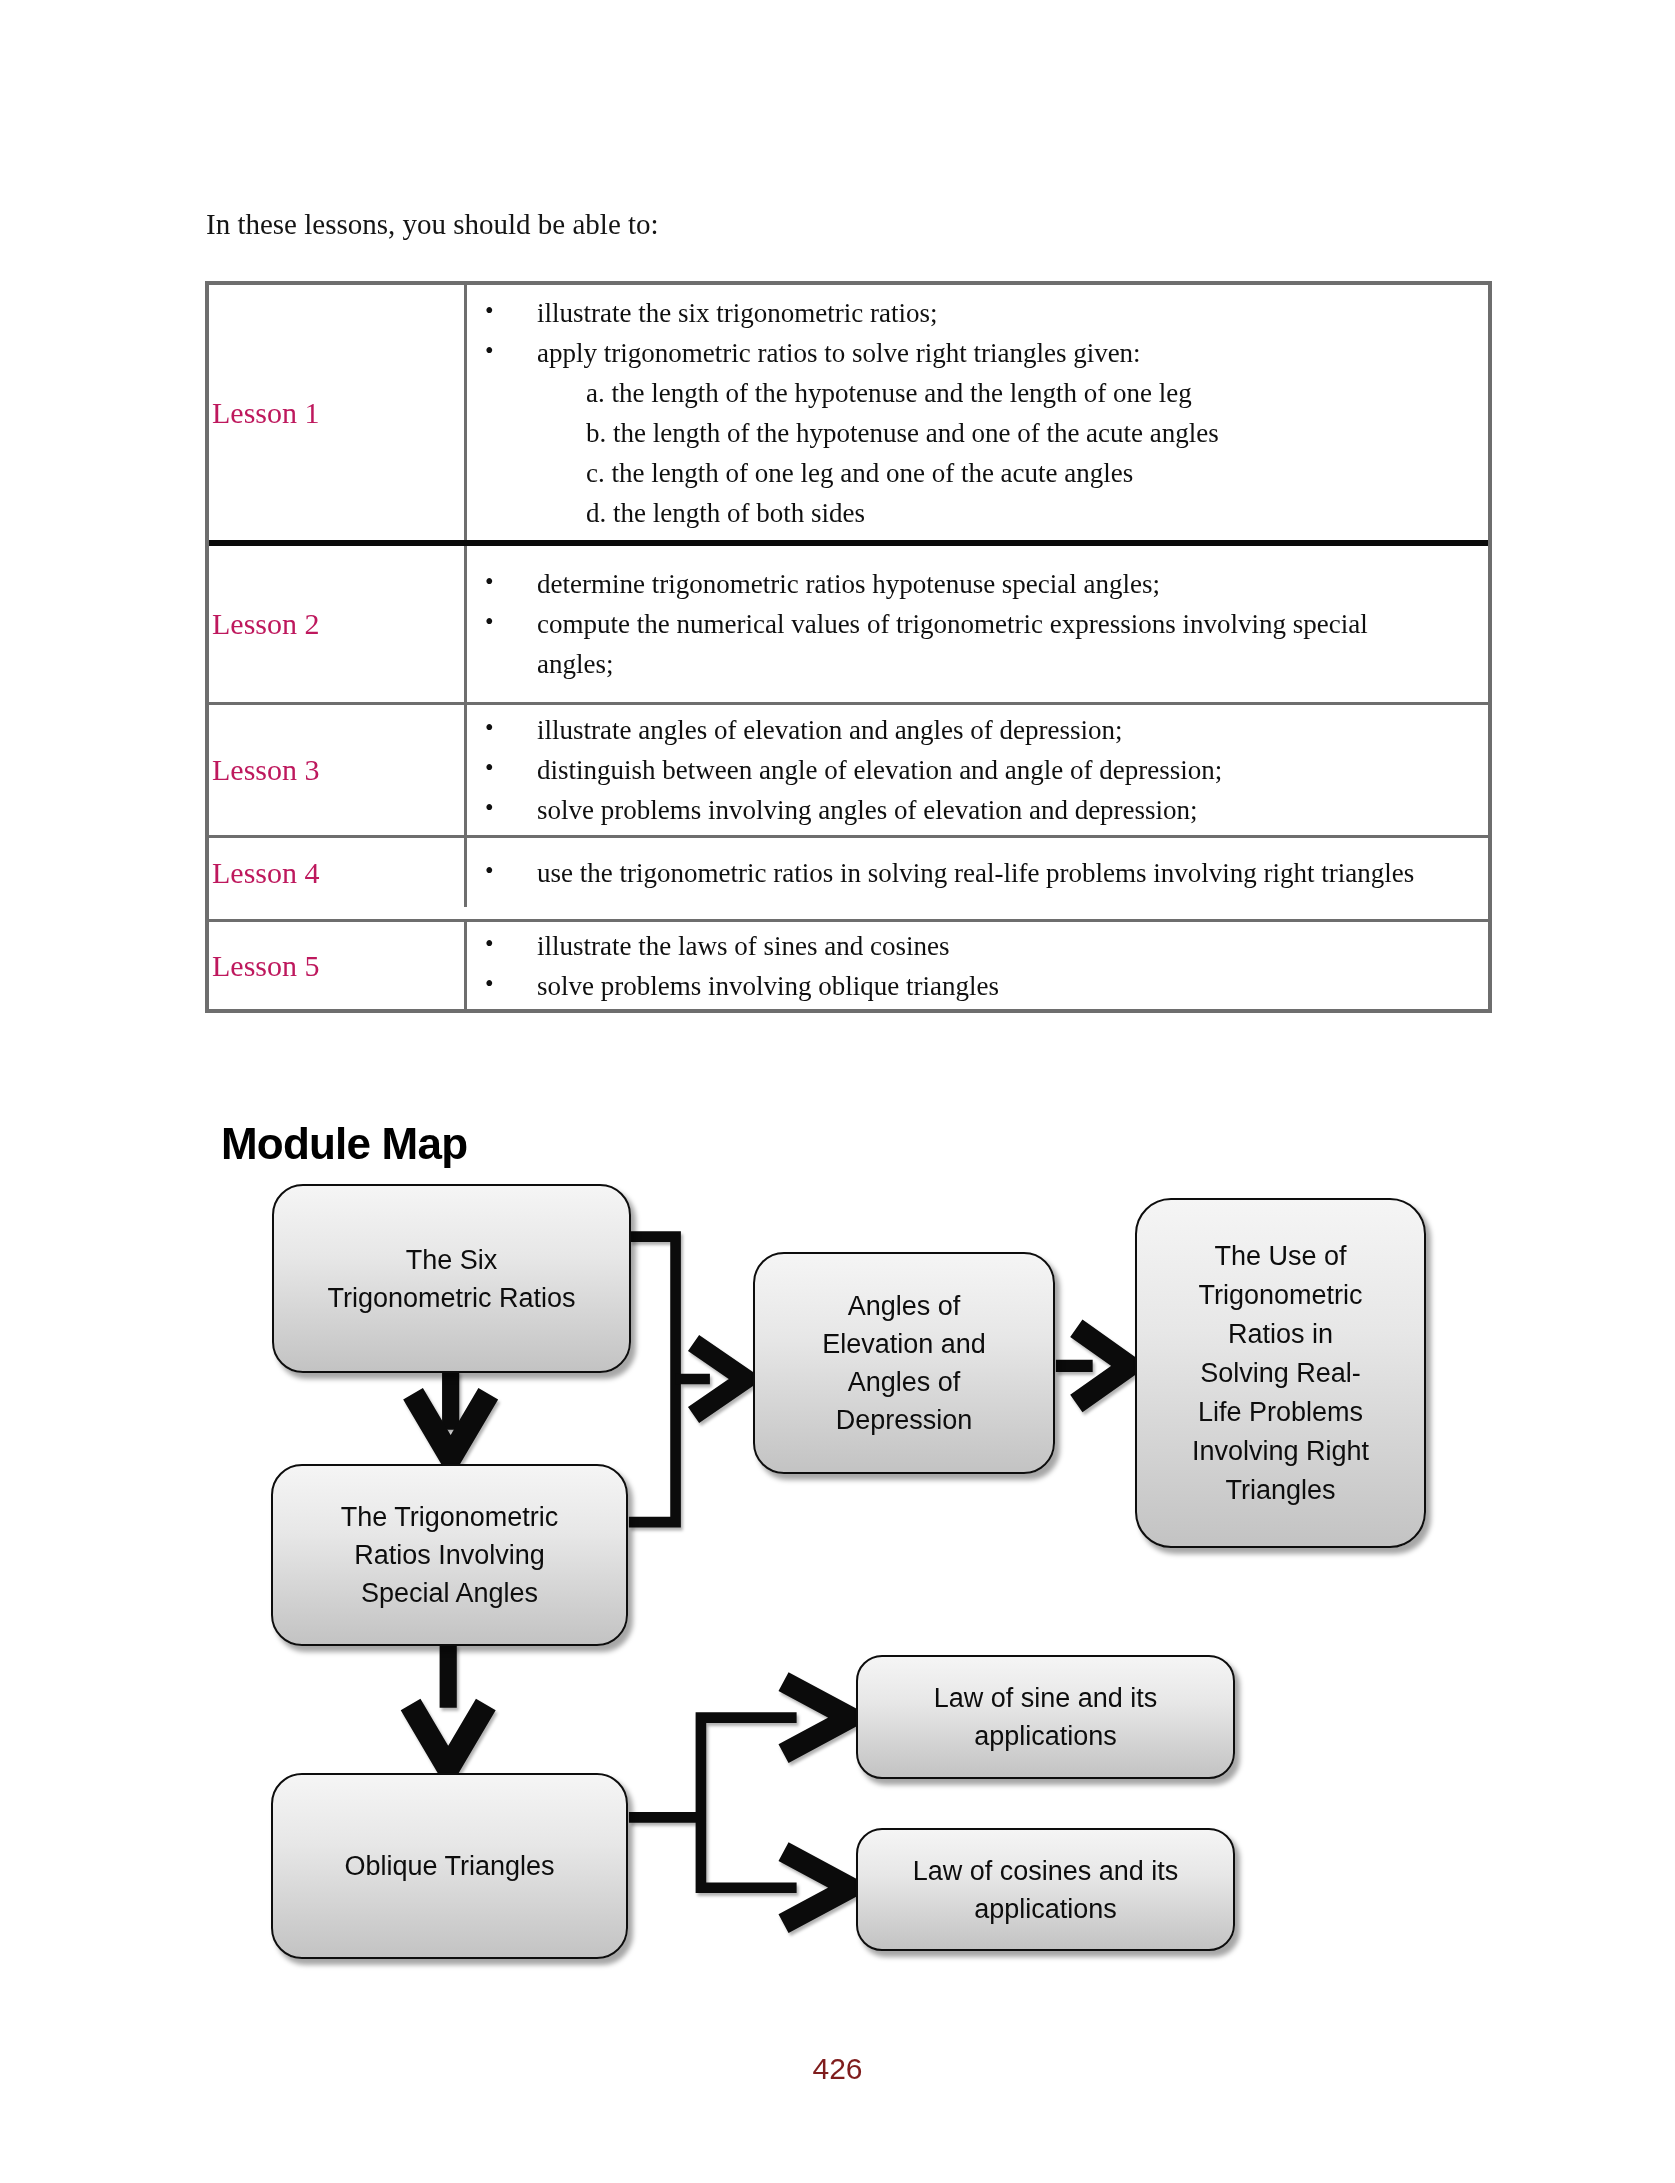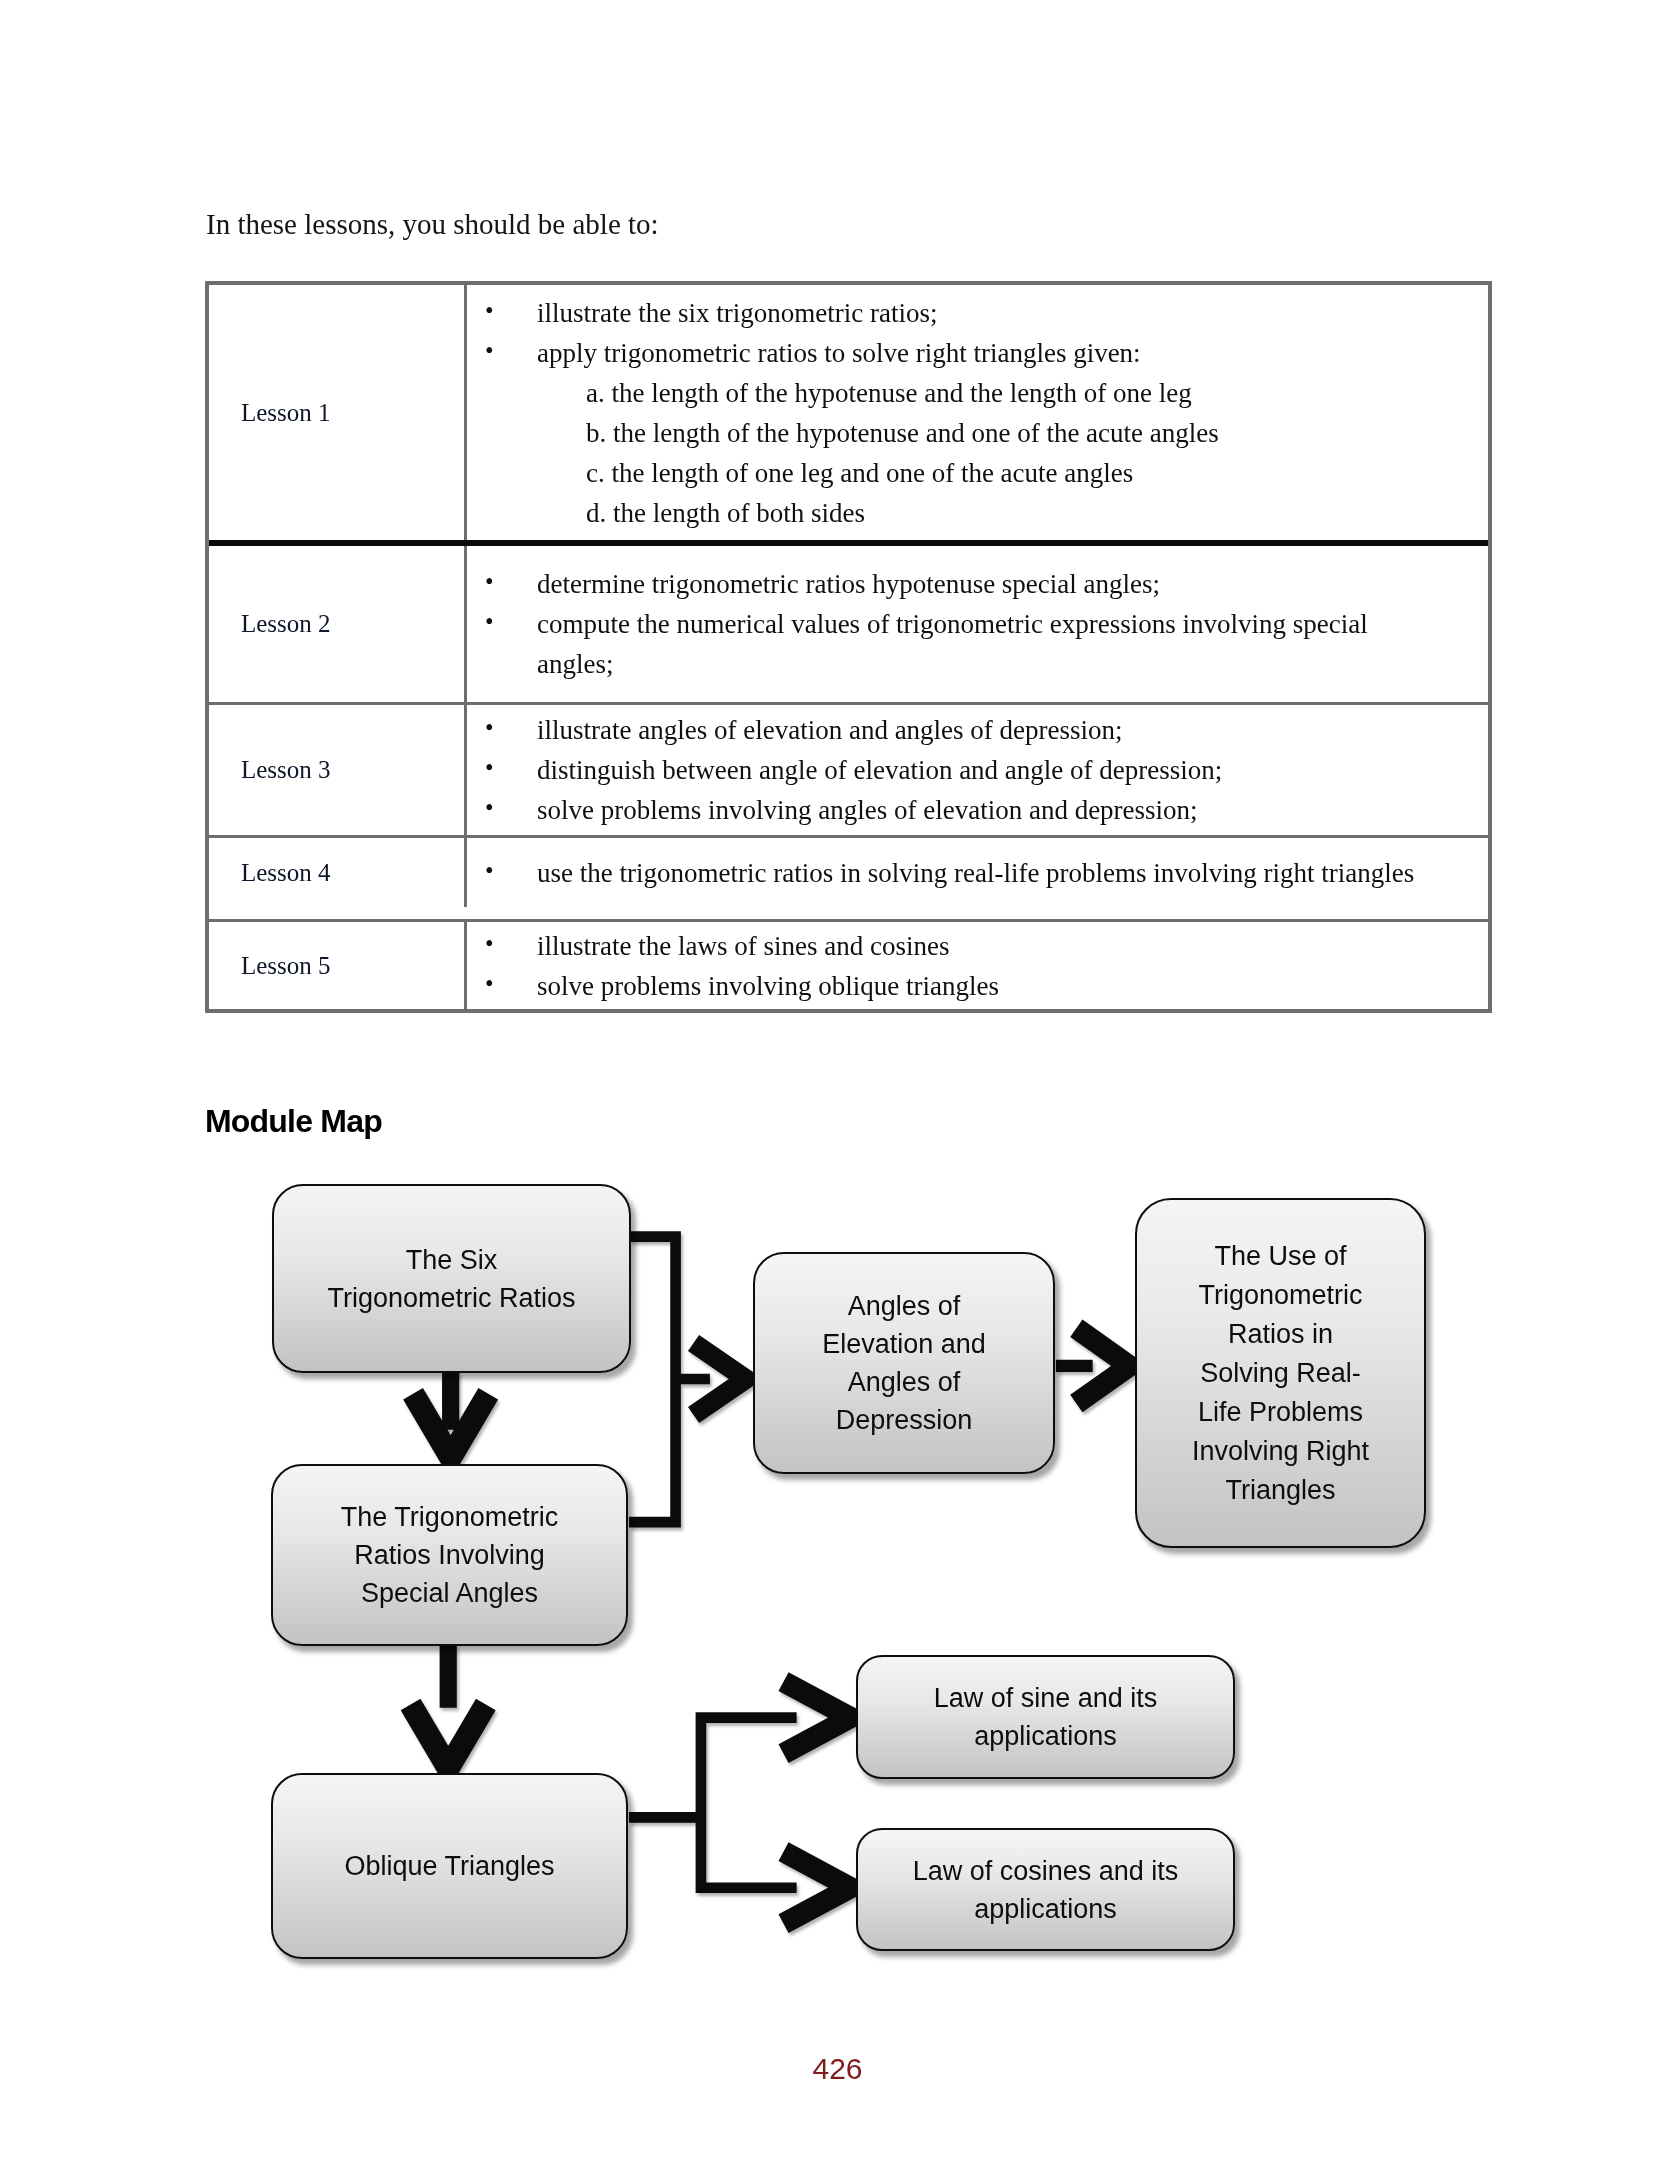--- a/index.html
+++ b/index.html
@@ -10,31 +10,31 @@
   .intro{position:absolute;left:206px;top:208px;margin:0;font-size:29px;color:#151515;}
 
   
   .obj-table{position:absolute;left:205px;top:281px;width:1287px;
              border:4.1px solid #6e6e6e;border-top-width:4.9px;box-sizing:border-box;background:#ffffff;}
   .trow{display:flex;box-sizing:border-box;}
   .trow + .trow{border-top:3.3px solid #6e6e6e;}
   .trow.heavy-sep{border-top:6.5px solid #0a0a0a;}
   .r1{height:255px;} .r2{height:162px;} .r3{height:133px;} .r4{height:72px;} .r5{height:90px;margin-top:12px;}
   .tlabel{width:258px;box-sizing:border-box;border-right:3.3px solid #6e6e6e;
-          display:flex;align-items:center;padding-left:32px;font-size:25px;color:#0f172a;}
+          display:flex;align-items:center;padding-left:3px;font-size:30px;color:#be185d;}
   .titems{flex:1;display:flex;flex-direction:column;justify-content:center;
           font-size:27px;line-height:40px;color:#101010;padding-right:45px;}
   .item{position:relative;padding-left:70px;}
   .item .bg{position:absolute;left:18px;top:-1.6px;font-size:24.5px;}
   .item.sub{padding-left:119px;}
 
   
-  .mm-heading{position:absolute;left:205px;top:1103px;margin:0;
+  .mm-heading{position:absolute;left:205px;top:1103px;margin:16px;
               font-family:"Liberation Sans", sans-serif;font-weight:600;
-              font-size:32px;letter-spacing:-0.8px;color:#000000;}
+              font-size:44px;letter-spacing:-0.8px;color:#000000;}
 
   
   .connectors{position:absolute;left:0;top:0;z-index:1;
               filter:drop-shadow(2.5px 3.3px 1.6px rgba(0,0,0,0.30));}
   .node{position:absolute;z-index:2;box-sizing:border-box;
         border:2.5px solid #0d0d0d;border-radius:31px;
         background:linear-gradient(180deg,#f5f5f5 0%,#e7e7e7 38%,#c3c3c3 100%);
         box-shadow:4.9px 5.7px 5.7px rgba(0,0,0,0.35);
         display:flex;align-items:center;justify-content:center;text-align:center;
         font-family:"Liberation Sans", sans-serif;font-size:27px;line-height:38px;color:#0d0d0d;}

